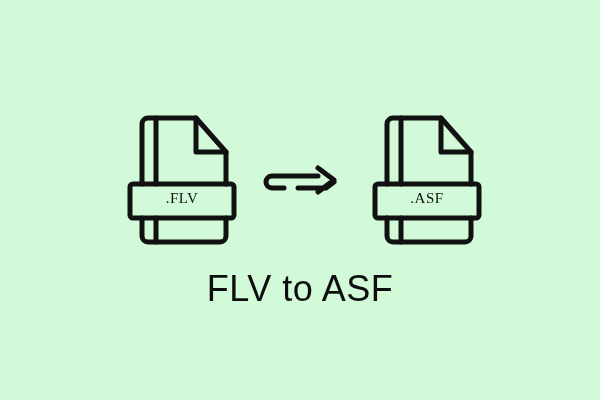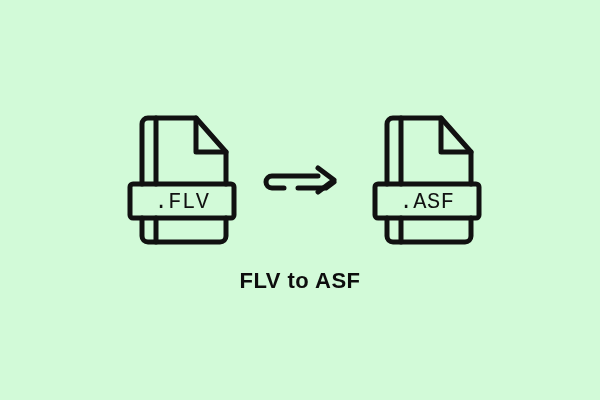--- a/index.html
+++ b/index.html
@@ -6,29 +6,29 @@
     body {
       width: 600px; height: 400px; overflow: hidden;
       background: #d2fad8;
       position: relative;
       font-family: "Liberation Sans", sans-serif;
     }
     .file-icon { position: absolute; top: 114px; width: 112px; height: 132px; }
     .file-icon svg { width: 112px; height: 132px; display: block; }
     .file-label {
       position: absolute; left: 0; width: 112px; top: 76px;
-      text-align: center; font-size: 22px; color: #111;
-      font-family: Liberation Mono, monospace; letter-spacing: 0.5px;
+      text-align: center; font-size: 15px; color: #111;
+      font-family: Liberation Serif, serif; letter-spacing: 0.5px;
     }
     #file-flv { left: 126px; }
     #file-asf { left: 371px; }
     #arrow { position: absolute; left: 258px; top: 160px; width: 84px; height: 40px; }
     #title {
       position: absolute; left: 0; right: 0; top: 268px;
-      text-align: center; font-weight: bold; font-size: 22px; color: #0d0d0d;
+      text-align: center; font-weight: normal; font-size: 36px; color: #0d0d0d;
       letter-spacing: 0.5px;
     }
   </style>
 </head>
 <body>
 
 <div id="file-flv" class="file-icon">
   <svg viewBox="0 0 112 132">
     <g fill="none" stroke="#111" stroke-width="5" stroke-linejoin="round" stroke-linecap="round">
       <path d="M16 70 V10 a6 6 0 0 1 6 -6 H70 L100 38 V70"></path>

